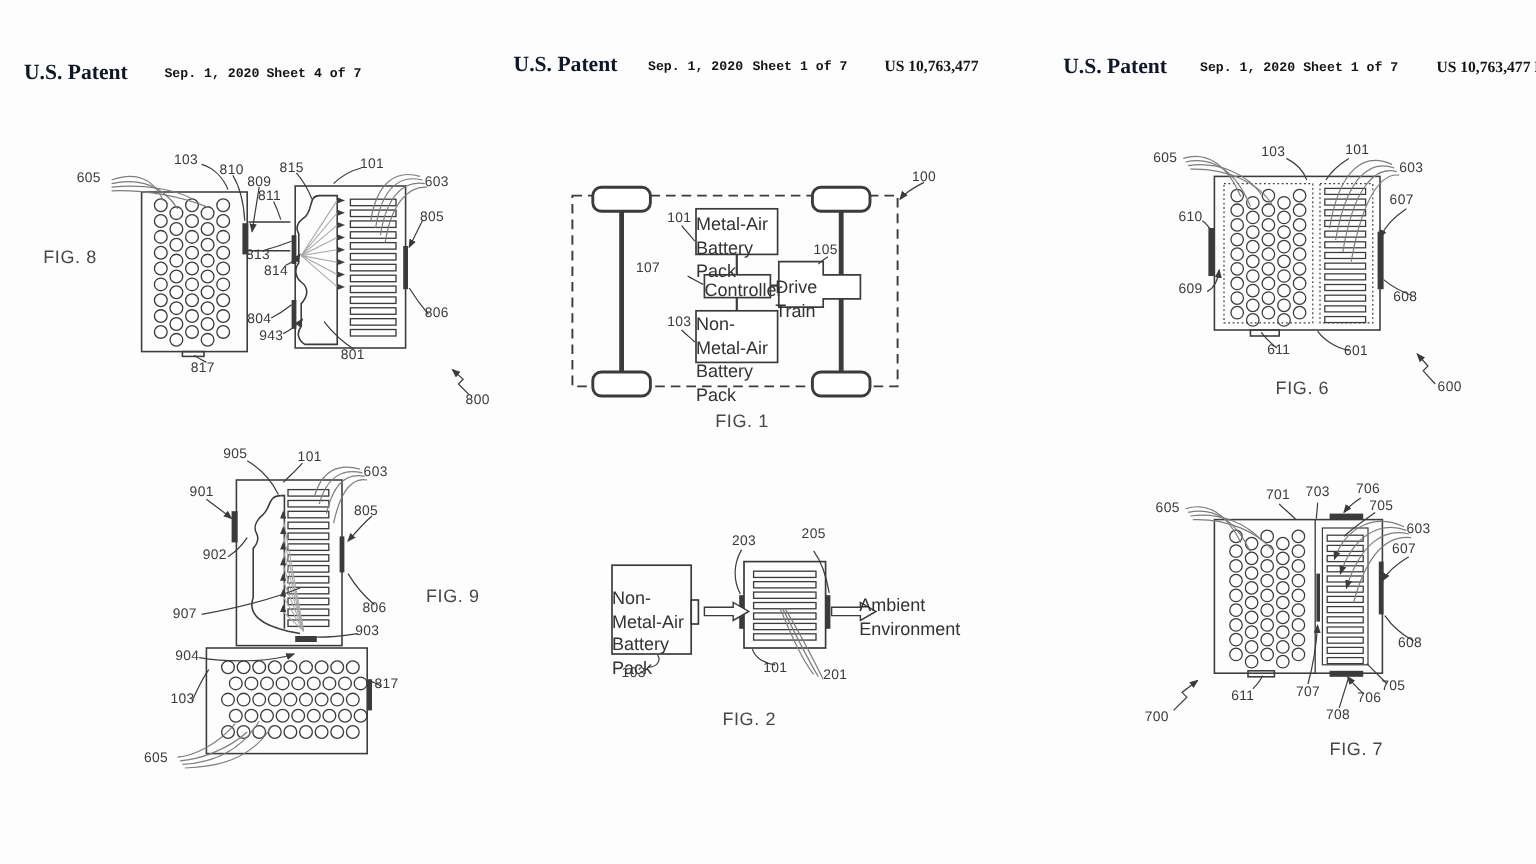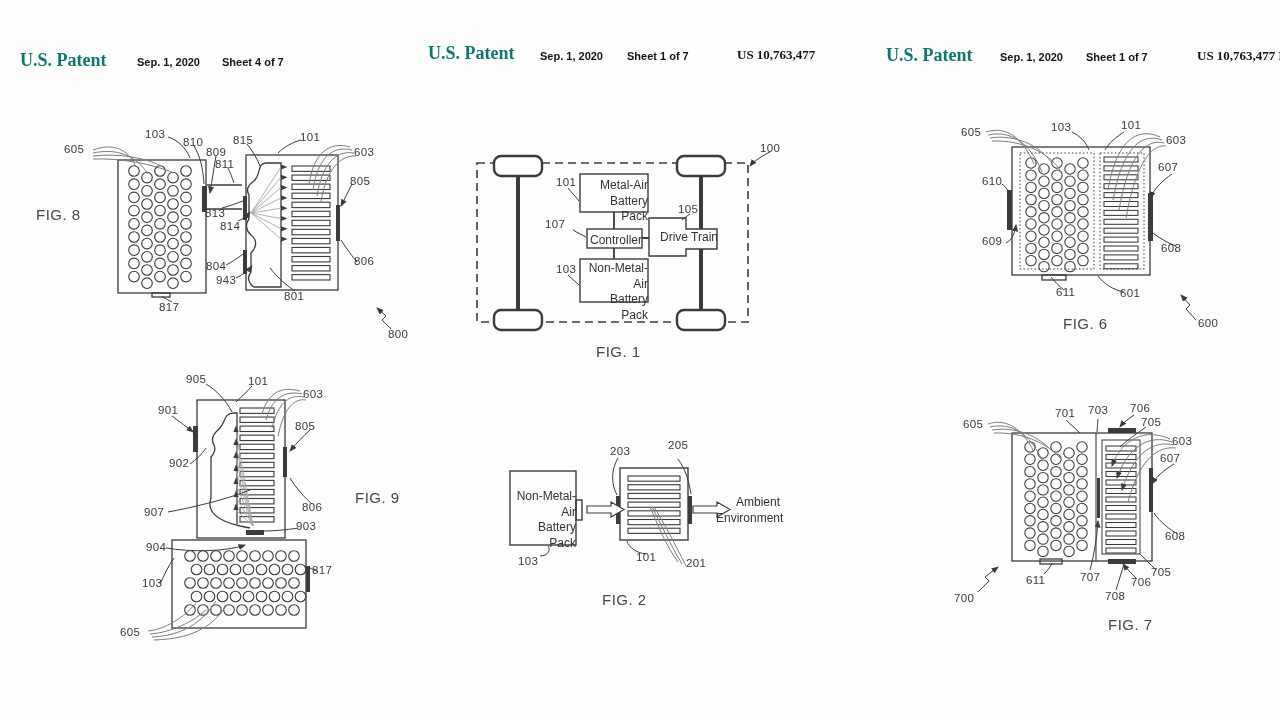--- a/index.html
+++ b/index.html
@@ -1,25 +1,25 @@
 <!DOCTYPE html>
 <html><head>
 <meta charset="utf-8">
 <style>
   html,body{margin:0;padding:0;background:#fff;}
   #stage{position:relative;width:1280px;height:720px;background:#fdfdfd;overflow:hidden;
          font-family:"Liberation Sans",sans-serif;}
   svg{position:absolute;left:0;top:0;}
   .lbl{position:absolute;font-size:11.5px;color:#3a3a3a;letter-spacing:.3px;white-space:nowrap;}
   .figlbl{position:absolute;font-size:15px;color:#474747;letter-spacing:.5px;white-space:nowrap;}
-  .blk{position:absolute;font-size:12px;line-height:1.3;color:#333;text-align:right;
+  .blk{position:absolute;font-size:15px;line-height:1.3;color:#333;text-align:left;
        white-space:pre-line;}
   .hdrT{position:absolute;font-family:"Liberation Serif",serif;font-weight:bold;
-        font-size:18px;color:#0f766e;white-space:nowrap;}
-  .hdrS{position:absolute;font-family:Liberation Sans, sans-serif;font-weight:bold;
+        font-size:18px;color:#0f172a;white-space:nowrap;}
+  .hdrS{position:absolute;font-family:Liberation Mono, monospace;font-weight:bold;
         font-size:11px;color:#141414;white-space:nowrap;}
   .hdrP{position:absolute;font-family:"Liberation Serif",serif;font-weight:bold;
         font-size:13px;color:#141414;white-space:nowrap;}
 </style>
 </head>
 <body>
 
 <div id="stage">
 
 <svg width="1280" height="720" viewBox="0 0 1280 720">
@@ -556,21 +556,21 @@
   <span class="lbl" style="left:302px;top:501px">806</span>
   <span class="lbl" style="left:296px;top:520px">903</span>
   <span class="lbl" style="left:146px;top:541px">904</span>
   <span class="lbl" style="left:142px;top:577px">103</span>
   <span class="lbl" style="left:312px;top:564px">817</span>
   <span class="lbl" style="left:120px;top:626px">605</span>
 
   <span class="figlbl" style="left:596px;top:343px">FIG. 1</span>
   <span class="lbl" style="left:760px;top:142px">100</span>
   <span class="lbl" style="left:556px;top:176px">101</span>
-  <span class="lbl" style="left:545px;top:218px">107</span>
+  <span class="lbl" style="left:530px;top:218px">107</span>
   <span class="lbl" style="left:678px;top:203px">105</span>
   <span class="lbl" style="left:556px;top:263px">103</span>
   <div class="blk" style="left:580px;top:178px;width:68px">Metal-Air
 Battery
 Pack</div>
   <div class="blk" style="left:587px;top:233px;width:55px">Controller</div>
   <div class="blk" style="left:646px;top:230px;width:72px">Drive Train</div>
   <div class="blk" style="left:580px;top:261px;width:68px">Non-Metal-Air
 Battery
 Pack</div>

